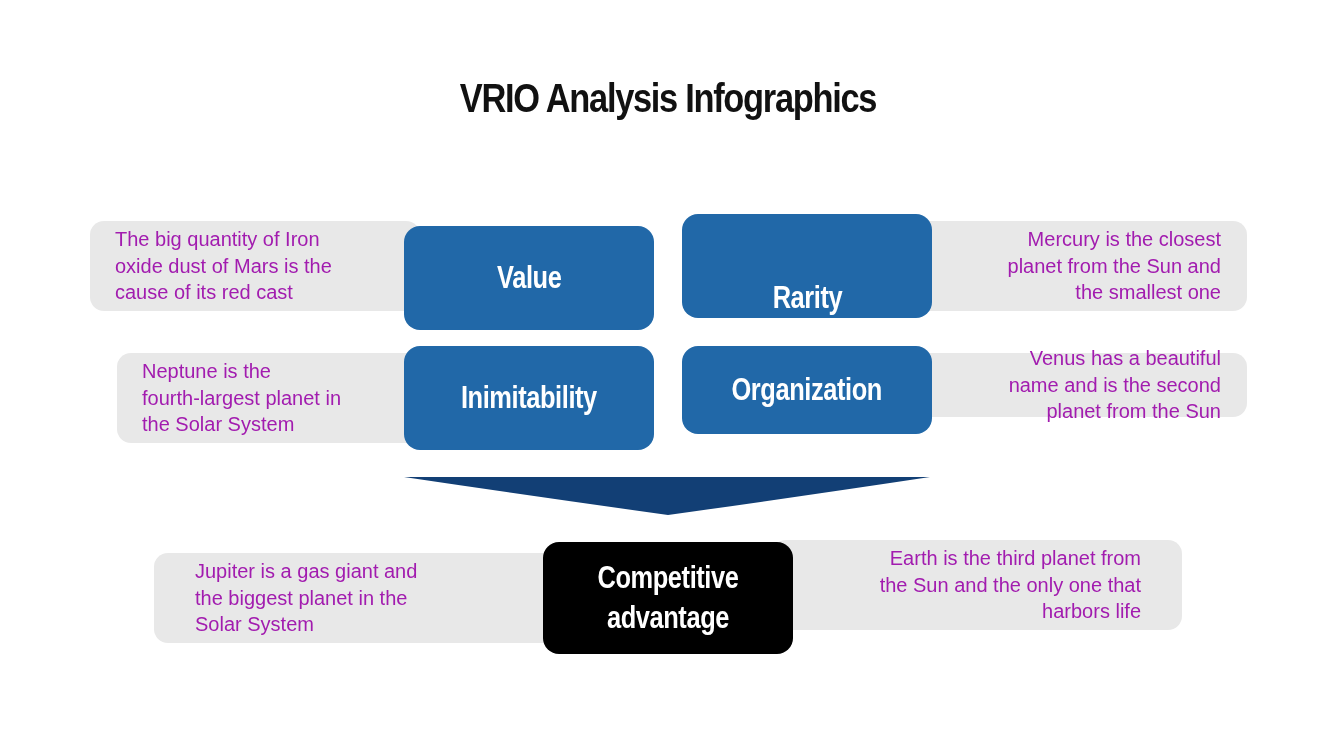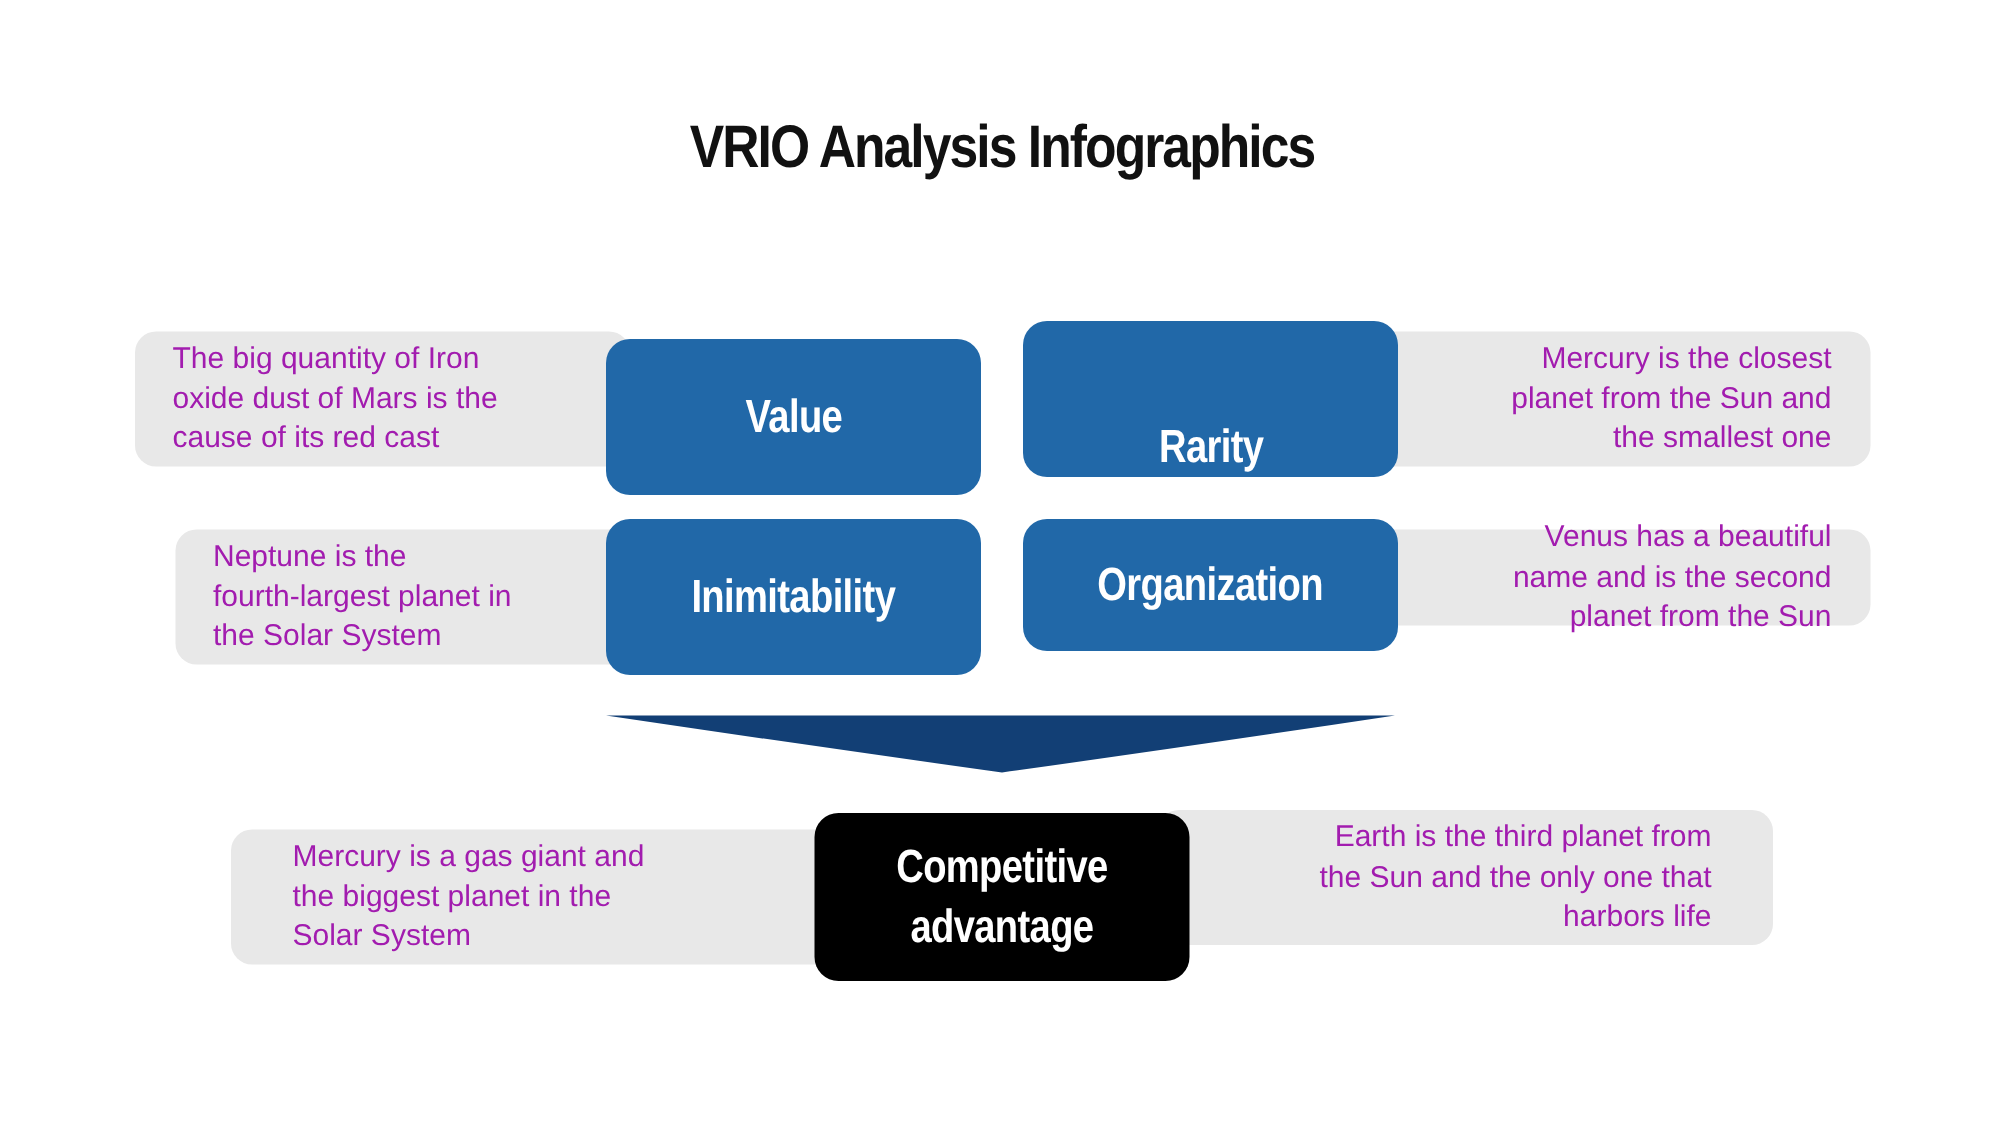--- a/index.html
+++ b/index.html
@@ -78,21 +78,21 @@
 <div class="box blue" style="left:682px; top:346px; width:250px; height:88px;">
   <span>Organization</span>
 </div>
 
 <svg class="arrow" width="528" height="42" viewBox="0 0 528 42">
   <path d="M0 1 L526 1 Q400 20 264 39 Q128 20 0 1 Z" fill="#123f75"></path>
 </svg>
 
 <div class="pill left" style="left:154px; top:553px; width:410px; height:90px; padding-left:41px;">
   <div>
-    <span>Mercury is a gas giant and</span>
+    <span>Jupiter is a gas giant and</span>
     <span>the biggest planet in the</span>
     <span>Solar System</span>
   </div>
 </div>
 <div class="pill right" style="left:772px; top:540px; width:410px; height:90px; padding-right:41px;">
   <div>
     <span>Earth is the third planet from</span>
     <span>the Sun and the only one that</span>
     <span>harbors life</span>
   </div>

